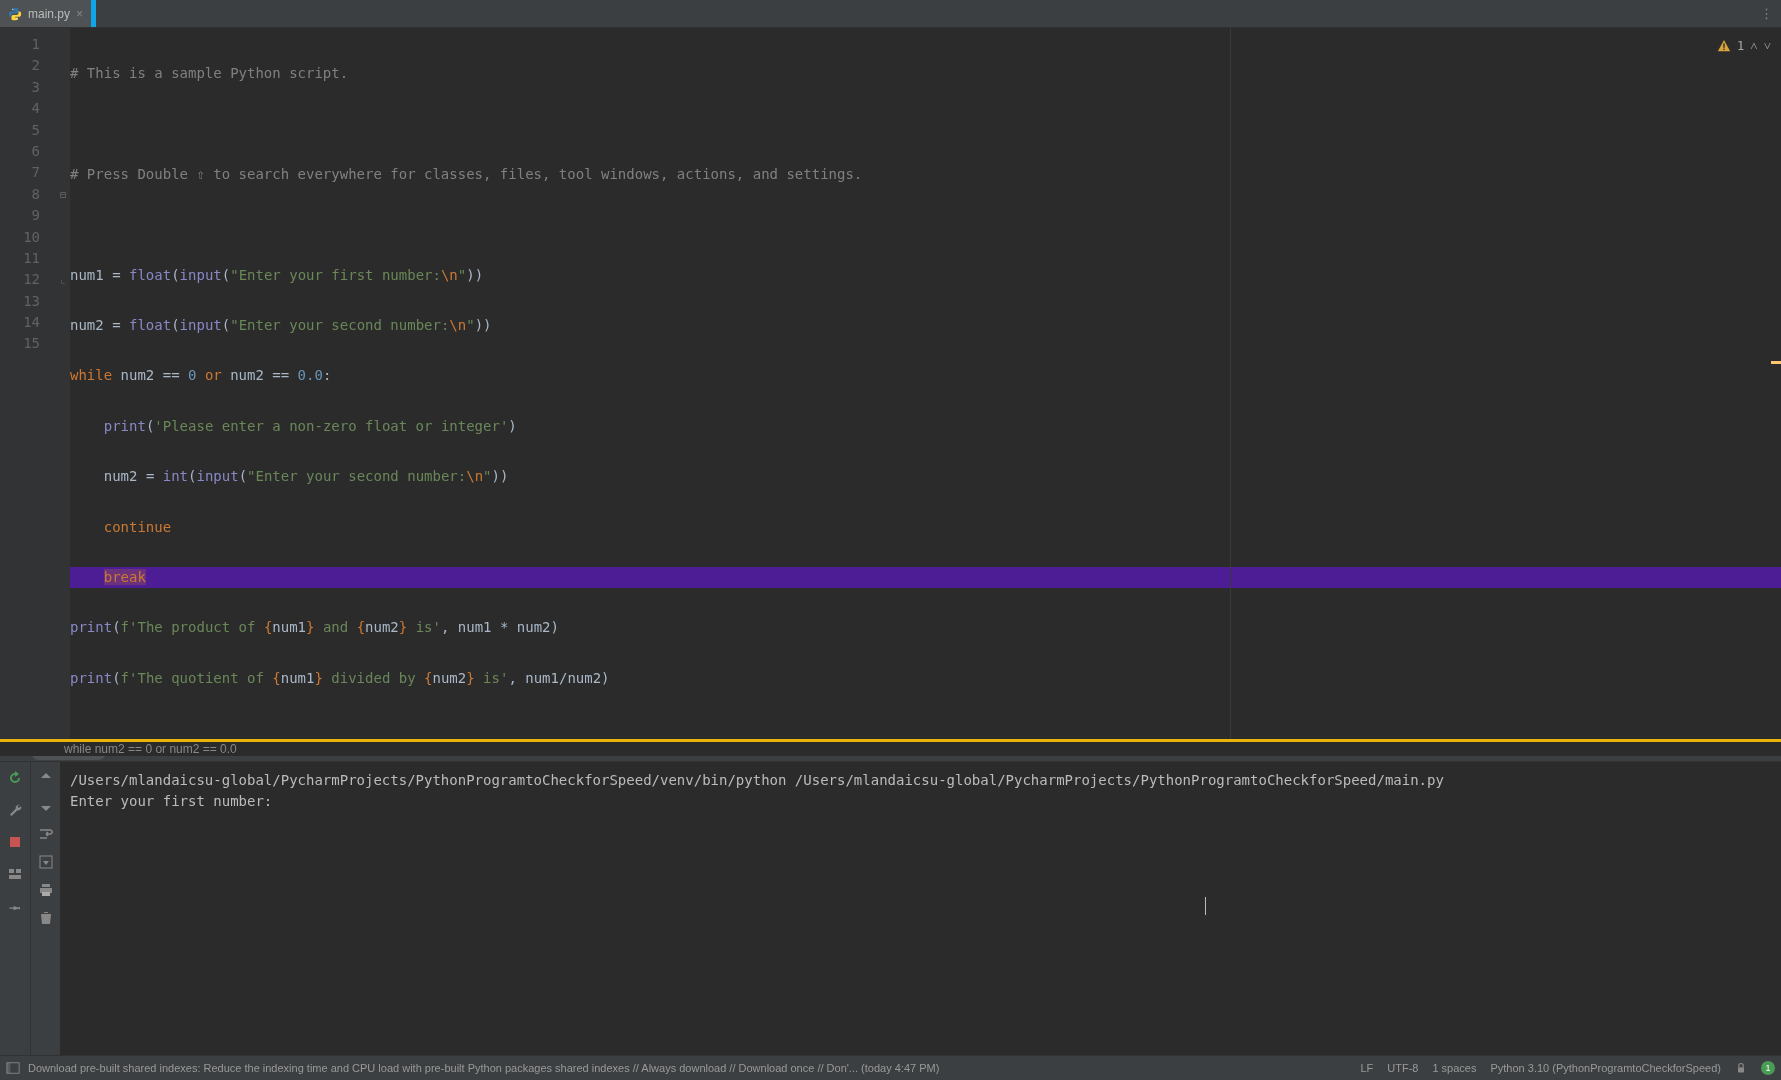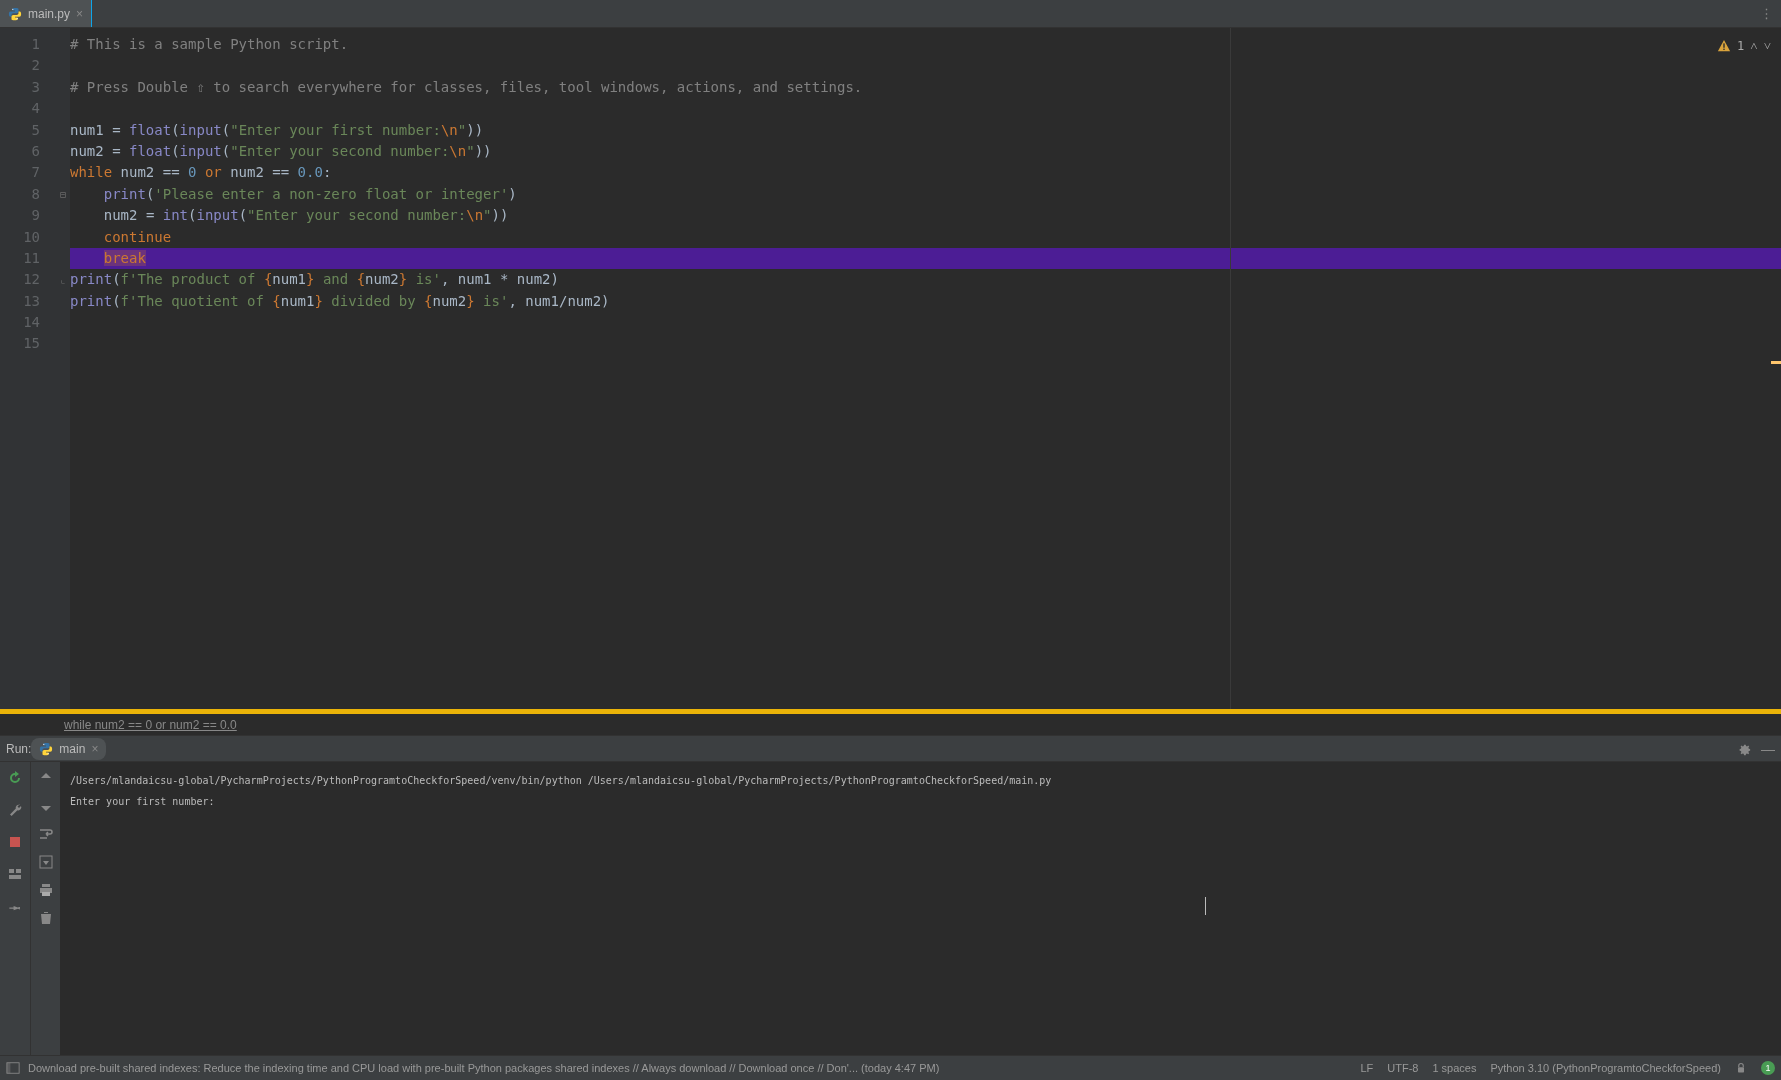--- a/index.html
+++ b/index.html
@@ -22,21 +22,21 @@
   border-bottom: 1px solid #323232;
   display: flex;
   align-items: stretch;
   position: relative;
 }
 .tab {
   display: flex;
   align-items: center;
   padding: 0 8px;
   background: #4e5254;
-  border-right: 1px solid #0ea5e9;
+  border-right: 5px solid #0ea5e9;
   gap: 6px;
   color: #bbbbbb;
   font-family: Arial, sans-serif;
   font-size: 12px;
 }
 .tab.active { background: #4e5254; }
 .py-icon {
   width: 14px; height: 14px;
 }
 .tab-close { color: #888; font-size: 12px; cursor: pointer; }
@@ -96,41 +96,40 @@
   background: #313335;
   padding-top: 6px;
 }
 .fold-mark { height: 21.4px; display: flex; align-items: center; justify-content: center; color: #6a6a6a; font-size: 10px; }
 
 .code-area {
   flex: 1;
   padding: 6px 0 0 0;
   position: relative;
 }
-.code-line { height: 21.4px; white-space: pre; padding-left: 0; }
+.code-line { height: 21.4px; white-space: pre; padding-left: 0; margin-top: 29px; }
 .code-line.current { background: #4c1d95; }
 .soft-wrap-guide {
   position: absolute;
   top: 0; bottom: 0;
   left: 1160px;
   width: 1px;
   background: #3a3a3a;
 }
 
 .breadcrumbs {
   height: 26px;
   background: #2b2b2b;
-  border-top: 5px solid #eab308;
+  border-top: 3px solid #eab308;
   color: #888;
   font-family: Arial, sans-serif;
   font-size: 12px;
   padding-left: 64px;
   display: flex;
   align-items: center;
-  text-decoration: underline;
 }
 
 
 .c-comment { color: #808080; }
 .c-keyword { color: #cc7832; }
 .c-builtin { color: #8888c6; }
 .c-string  { color: #6a8759; }
 .c-escape  { color: #cc7832; }
 .c-number  { color: #6897bb; }
 .c-fstr    { color: #6a8759; }
@@ -181,21 +180,21 @@
   display: flex; flex-direction: column; align-items: center;
   gap: 12px; padding-top: 8px;
 }
 .run-mid-toolbar .tb {
   width: 16px; height: 16px; cursor: pointer;
 }
 .console {
   flex: 1;
   padding: 8px 10px;
   font-family: 'Menlo', monospace;
-  font-size: 10px;
+  font-size: 14px;
   line-height: 21px;
   color: #bbbbbb;
   position: relative;
 }
 .cursor-caret {
   position: absolute;
   width: 1px; height: 18px;
   background: #bbbbbb;
 }
 

